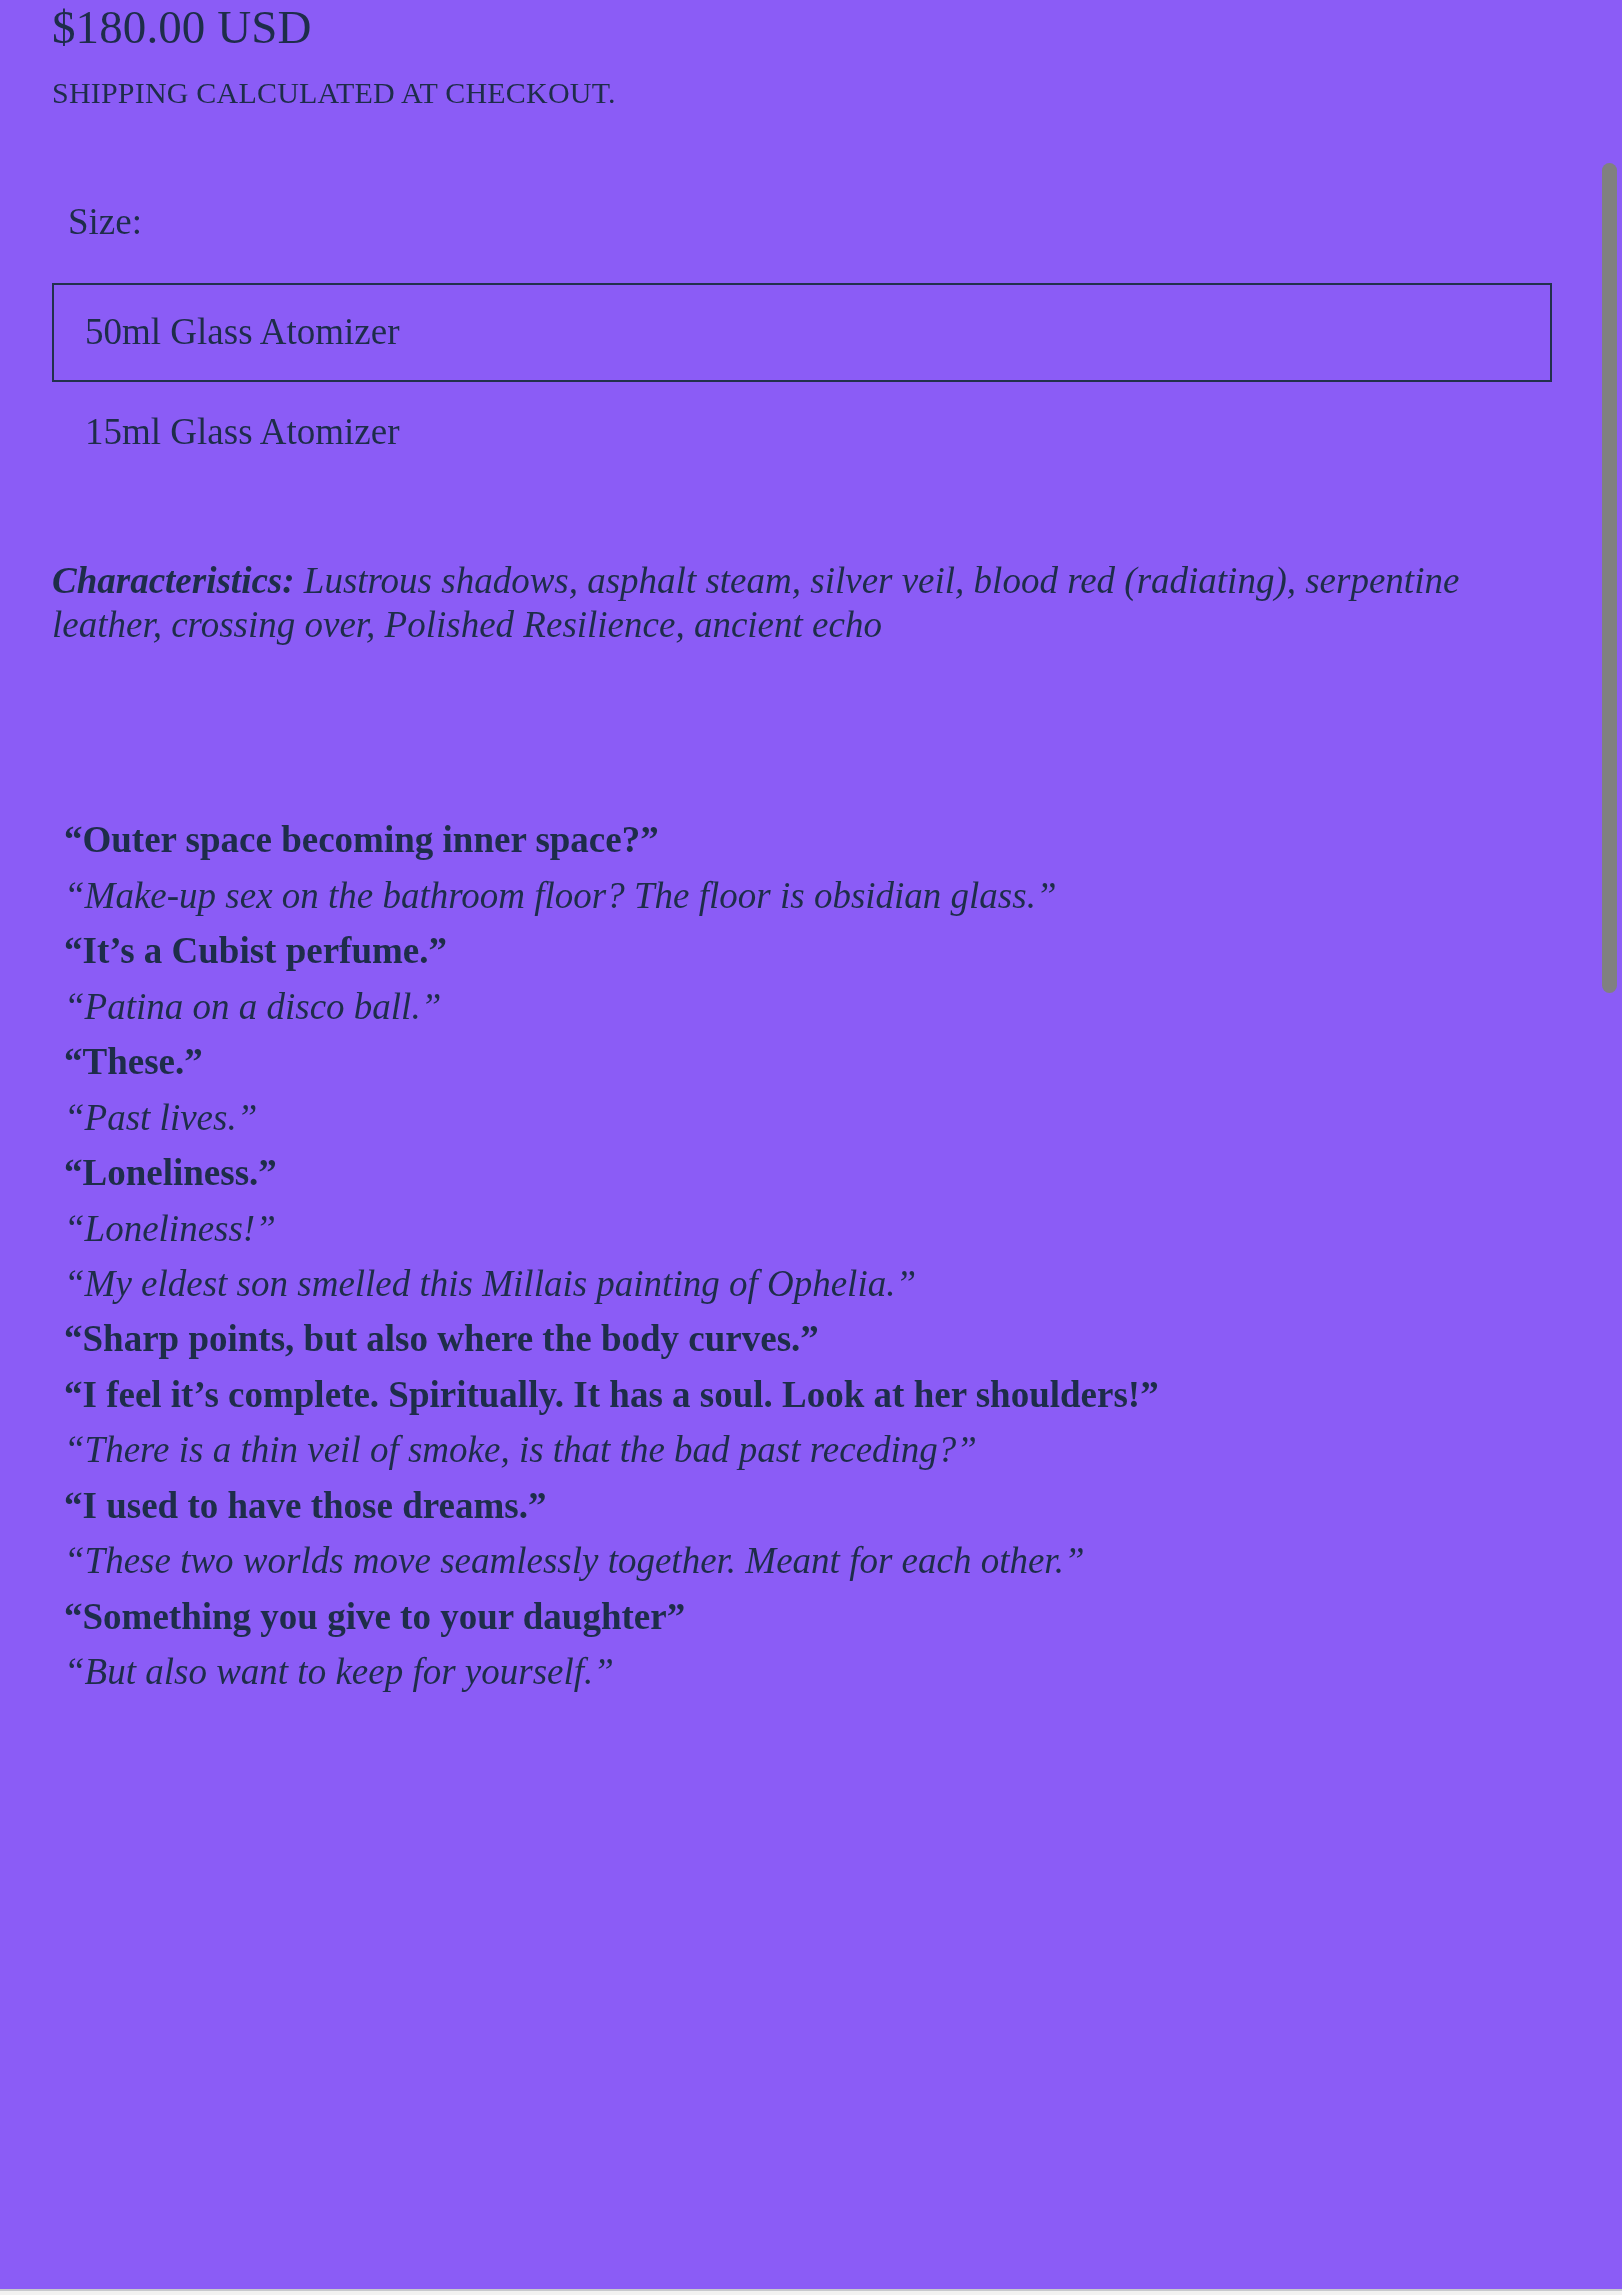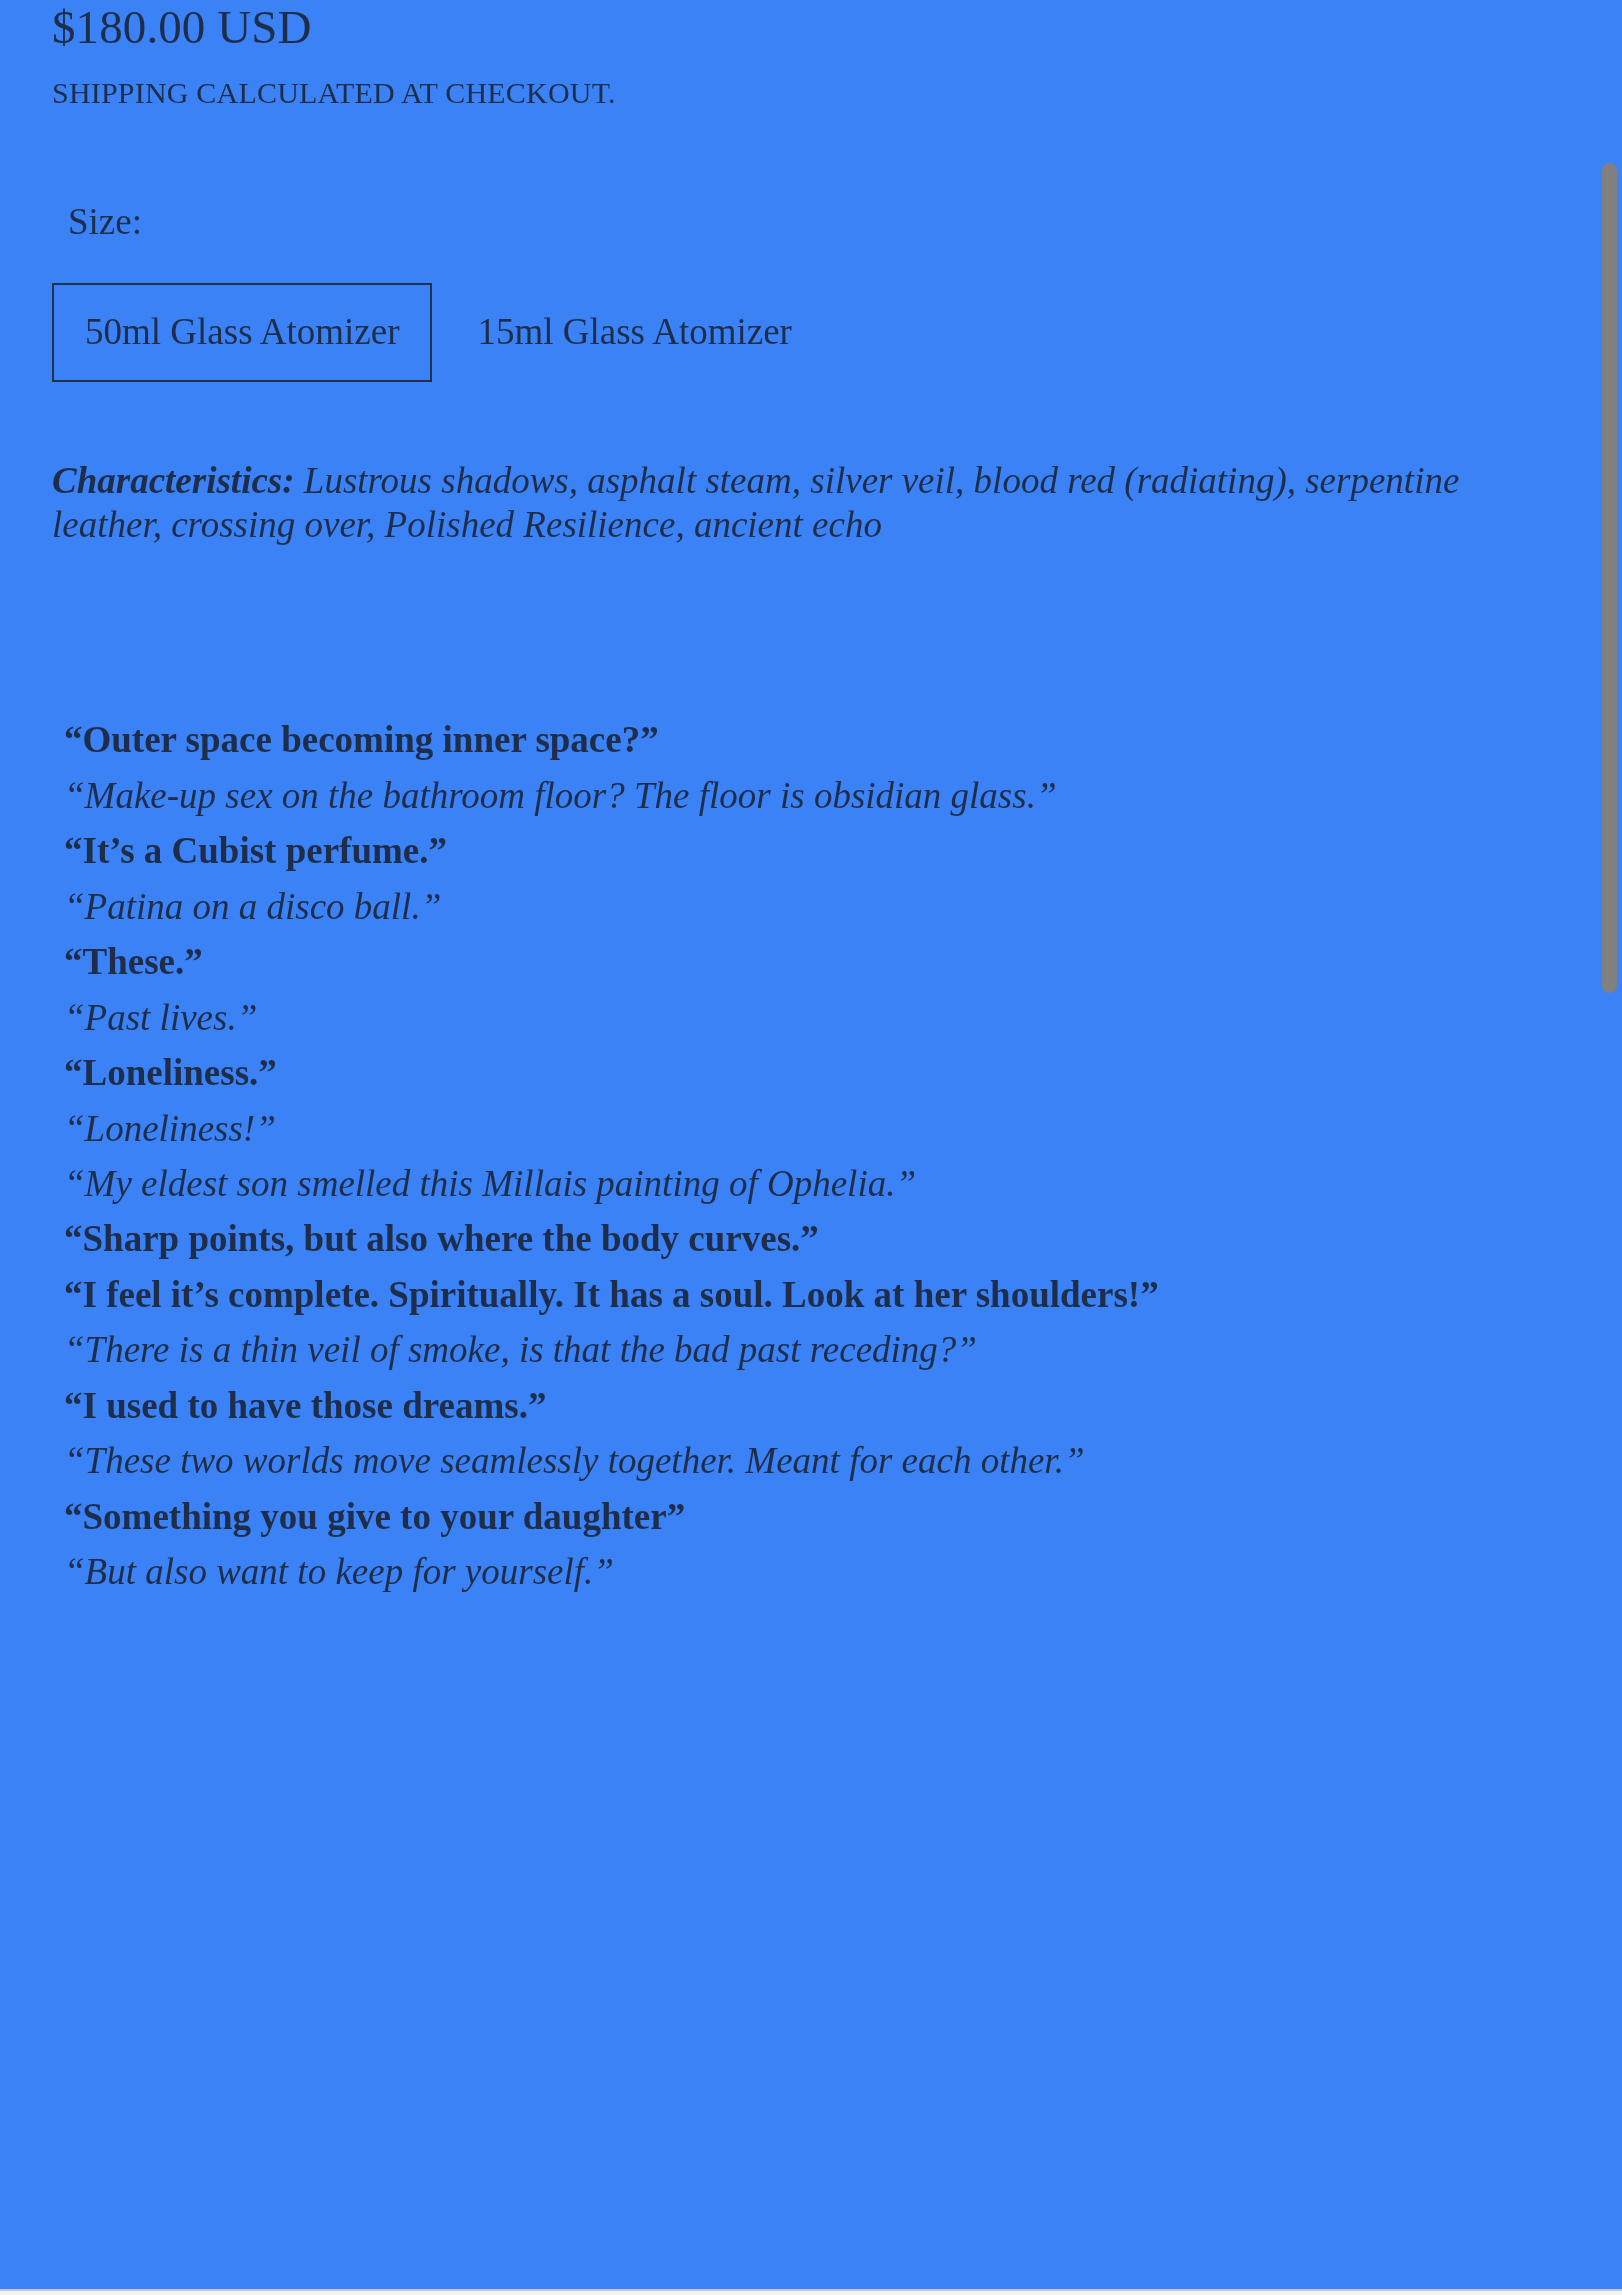--- a/index.html
+++ b/index.html
@@ -13,21 +13,21 @@
     overflow: hidden;
     position: relative;
     font-family: "Liberation Serif", "DejaVu Serif", serif;
     color: #1e2d4a;
     -webkit-font-smoothing: antialiased;
   }
 
   #page {
     position: absolute;
     inset: 0;
-    background: #3b82f6;
+    background: #8b5cf6;
     overflow: hidden;
   }
 
   .content {
     position: absolute;
     left: 0;
     top: 0;
     width: 1552px;
     padding: 0 0 0 52px;
     box-sizing: border-box;
@@ -60,21 +60,22 @@
   .size-label {
     font-size: 37px;
     line-height: 1.0;
     color: #1e2d4a;
     margin: 16px;
   }
   .size-options {
     display: flex;
     align-items: stretch;
     padding-top: 27px;
-    gap: 12px;
+    gap: 1px;
+    flex-direction: column;
   }
   .size-option {
     font-size: 37px;
     line-height: 1.0;
     color: #1e2d4a;
     padding: 28px 31px 30px 31px;
     box-sizing: border-box;
     border: 2.8px solid transparent;
     background: transparent;
     white-space: nowrap;

